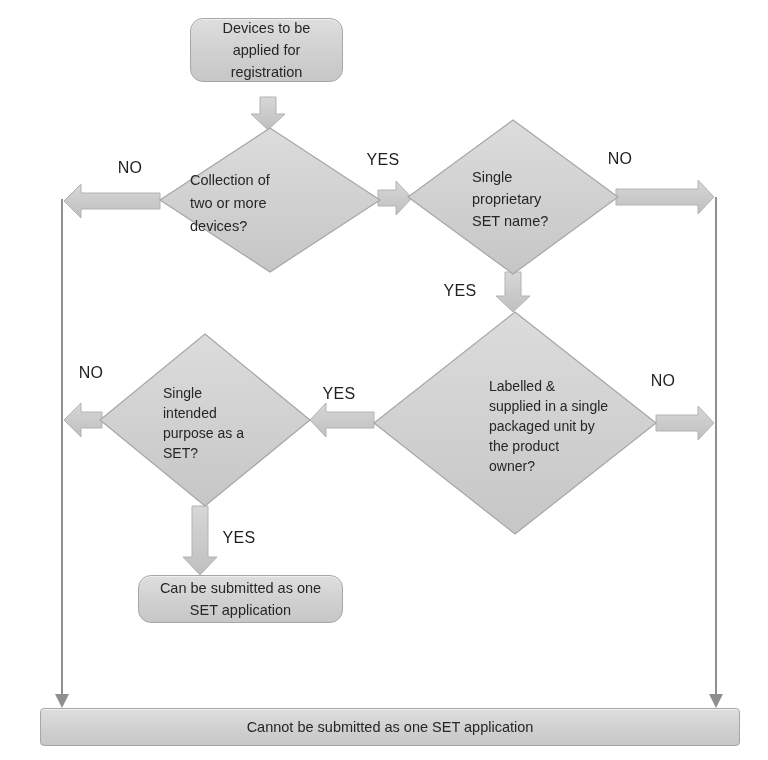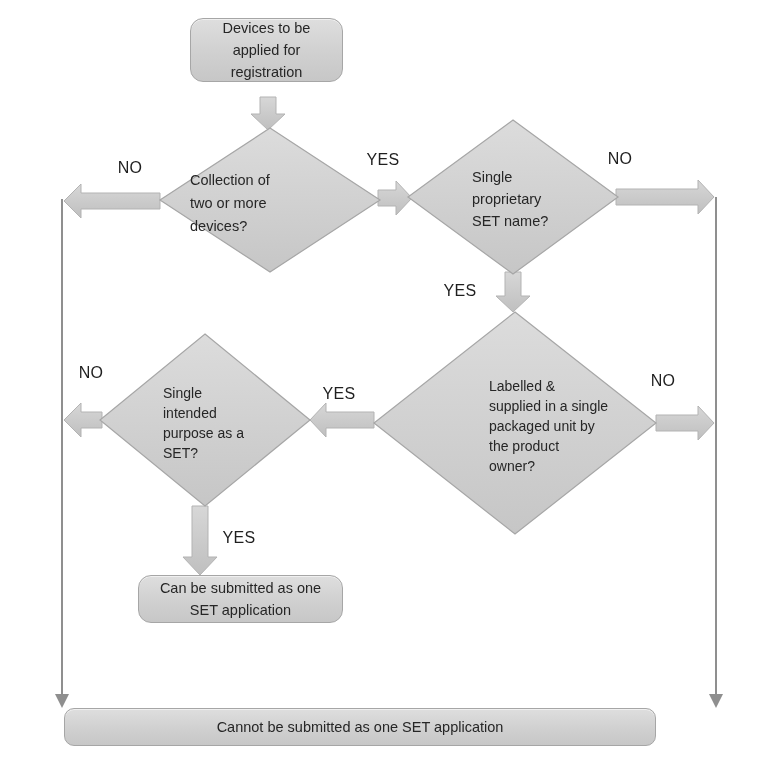--- a/index.html
+++ b/index.html
@@ -66,21 +66,21 @@
     <div class="ntext">Devices to be
 applied for
 registration</div>
   </div>
 
   <div class="rectnode" style="left:138px; top:575px; width:205px; height:48px;">
     <div class="ntext">Can be submitted as one
 SET application</div>
   </div>
 
-  <div class="rectnode" style="left:40px; top:708px; width:592px; height:38px; border-radius:10px;margin-left:24px;">
+  <div class="rectnode" style="left:40px; top:708px; width:700px; height:38px; border-radius:4px;">
     <div class="ntext">Cannot be submitted as one SET application</div>
   </div>
 
   <div class="dtext center" style="left:190px; top:169px; width:160px; font-size:14.5px; line-height:23px;">Collection of
 two or more
 devices?</div>
 
   <div class="dtext" style="left:472px; top:166px; width:115px; font-size:14.5px; line-height:22px;">Single
 proprietary
 SET name?</div>

